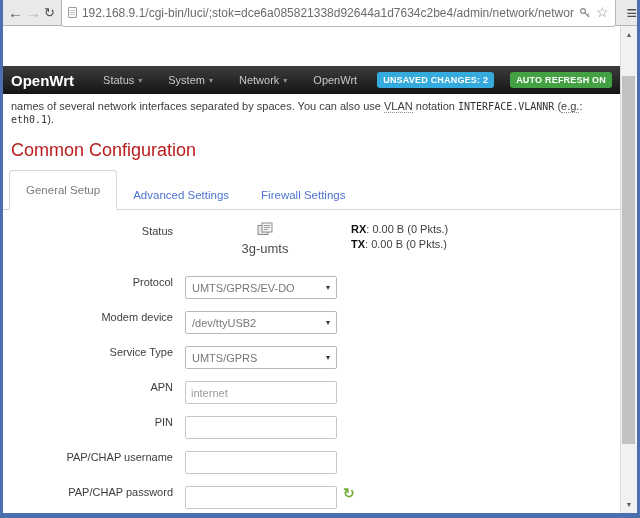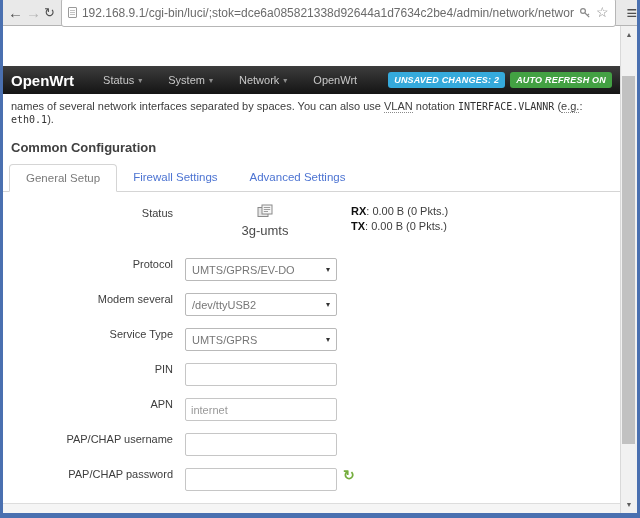--- a/index.html
+++ b/index.html
@@ -32,36 +32,36 @@
   .scrollbar { width:17px; background:#f1f1f1; border-left:1px solid #d9d9d9; position:relative; flex:none; }
   .sb-btn { position:absolute; left:0; width:100%; height:15px; font-size:7px; color:#5c5c5c; text-align:center; line-height:16px; cursor:pointer; }
   .sb-up { top:1px; } .sb-down { bottom:1px; }
   .sb-thumb { position:absolute; left:1px; right:2px; top:50px; height:368px; background:#c1c1c1; cursor:pointer; }
 
   
   .navbar { height:28px; background:linear-gradient(#3d3d3d,#141414); display:flex; align-items:center; padding:0 8px; flex:none; }
   .brand { color:#fff; font-weight:bold; font-size:15px; margin-right:16px; cursor:pointer; }
   .nav-item { color:#c8c8c8; font-size:11px; padding:0 13px; cursor:pointer; display:flex; align-items:center; gap:4px; height:100%; }
   .nav-item .caret { font-size:8px; color:#8f8f8f; }
-  .badges { margin-left:auto; display:flex; gap:5px; align-items:flex-end;font-style:italic; }
+  .badges { margin-left:auto; display:flex; gap:16px; align-items:flex-end; }
   .badge { font-size:9px; font-weight:bold; color:#fff; padding:3px 6px; border-radius:3px; letter-spacing:.2px; cursor:pointer; }
   .badge-unsaved { background:#35aadc; }
   .badge-refresh { background:#43a143; }
 
   
   .intro { padding:6px 8px 0; font-size:11px; color:#3d3d3d; line-height:13px; }
   .intro .abbr { border-bottom:1px dotted #8a8a8a; }
   .intro .code { font-family:"DejaVu Sans Mono", monospace; font-size:10px; color:#333; }
 
-  .section-title { font-size:13px; font-weight:700; color:#404040; margin:14px 0 9px 8px; }
+  .section-title { font-size:18px; font-weight:400; color:#b91c1c; margin:14px 0 9px 8px; }
 
   .tabs { border-bottom:1px solid #d5d5d5; padding-left:6px; display:flex; align-items:flex-end; }
   .tab { font-size:11.5px; cursor:pointer; }
   .tab.active { background:#fff; border:1px solid #d5d5d5; border-bottom:1px solid #fff; border-radius:4px 4px 0 0;
-    color:#7a7a7a; padding:7px 16px; margin-bottom:-1px; }
+    color:#7a7a7a; padding:13px 16px; margin-bottom:-1px; }
   .tab.inactive { color:#4d74d2; padding:7px 16px 8px; }
 
   .form { padding-top:12px; }
   .frow { display:flex; margin-bottom:12px; }
   .flabel { width:182px; text-align:right; padding-right:12px; font-size:11px; color:#3d3d3d; flex:none; }
   .status-row { align-items:flex-start; margin-bottom:20px; }
   .status-row .flabel { padding-top:3px; }
   .iface { margin-left:44px; width:72px; text-align:center; flex:none; }
   .iface-name { font-size:13px; color:#4a4a4a; margin-top:1px; }
   .traffic { margin-left:50px; font-size:11px; color:#3d3d3d; line-height:15px; }
@@ -129,22 +129,22 @@
           <span class="badge badge-refresh">AUTO REFRESH ON</span>
         </span>
       </div>
 
       <div class="intro"><span>names of several network interfaces separated by spaces. You can also use </span><span class="abbr">VLAN</span><span> notation </span><span class="code">INTERFACE.VLANNR</span><span> (</span><span class="abbr">e.g.</span><span>: </span><span class="code">eth0.1</span><span>).</span></div>
 
       <h2 class="section-title">Common Configuration</h2>
 
       <div class="tabs">
         <span class="tab active">General Setup</span>
+        <span class="tab inactive">Advanced Settings</span>
         <span class="tab inactive">Firewall Settings</span>
-        <span class="tab inactive">Advanced Settings</span>
       </div>
 
       <div class="form">
 
         <div class="frow status-row">
           <span class="flabel">Status</span>
           <span class="iface">
             <svg width="16" height="14" viewBox="0 0 16 14">
                 <rect x="1" y="3.5" width="10" height="9" fill="#e6e6e6" stroke="#8a8a8a"></rect>
                 <rect x="5" y="1" width="10" height="9" fill="#f6f6f6" stroke="#8a8a8a"></rect>
@@ -162,43 +162,43 @@
 
         <div class="frow">
           <span class="flabel">Protocol</span>
           <span class="select">
             <span>UMTS/GPRS/EV-DO</span>
             <span class="caret">▾</span>
           </span>
         </div>
 
         <div class="frow">
-          <span class="flabel">Modem several</span>
+          <span class="flabel">Modem device</span>
           <span class="select">
             <span>/dev/ttyUSB2</span>
             <span class="caret">▾</span>
           </span>
         </div>
 
         <div class="frow">
           <span class="flabel">Service Type</span>
           <span class="select">
             <span>UMTS/GPRS</span>
             <span class="caret">▾</span>
           </span>
         </div>
 
         <div class="frow">
+          <span class="flabel">APN</span>
+          <input class="tinput" type="text" value="internet" style="">
+        </div>
+
+        <div class="frow">
           <span class="flabel">PIN</span>
           <input class="tinput" type="text" value="" style="">
-        </div>
-
-        <div class="frow">
-          <span class="flabel">APN</span>
-          <input class="tinput" type="text" value="internet" style="">
         </div>
 
         <div class="frow">
           <span class="flabel">PAP/CHAP username</span>
           <input class="tinput" type="text" value="" style="">
         </div>
 
         <div class="frow">
           <span class="flabel">PAP/CHAP password</span>
           <input class="tinput" type="text" value="" style="">

